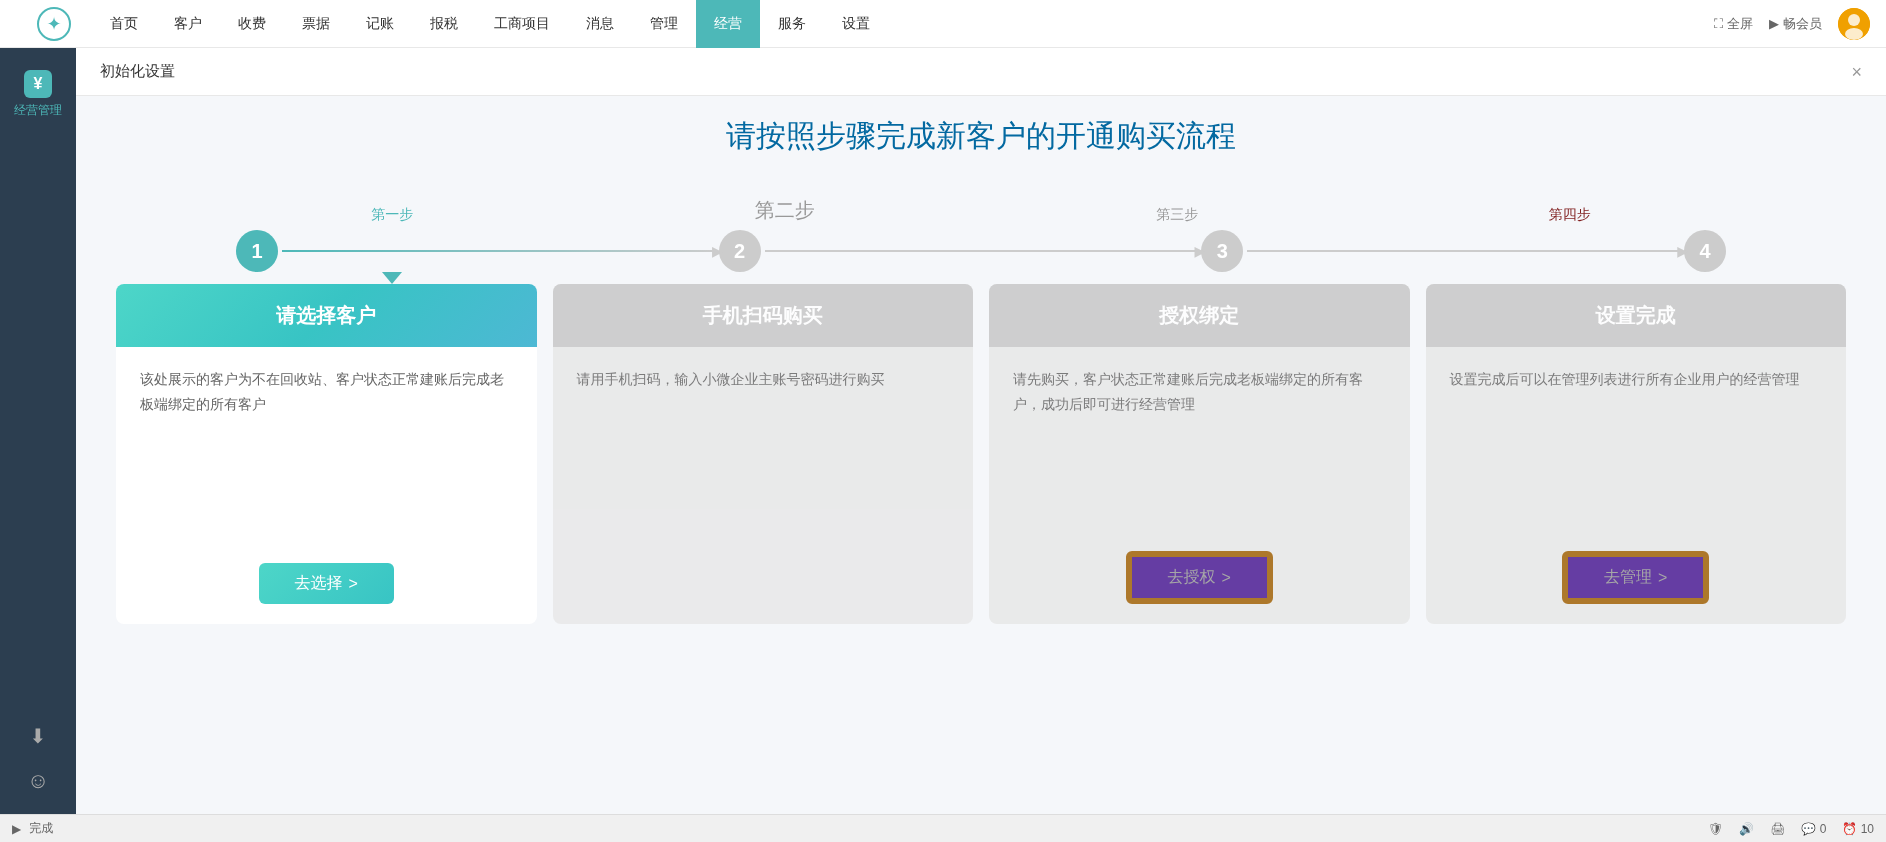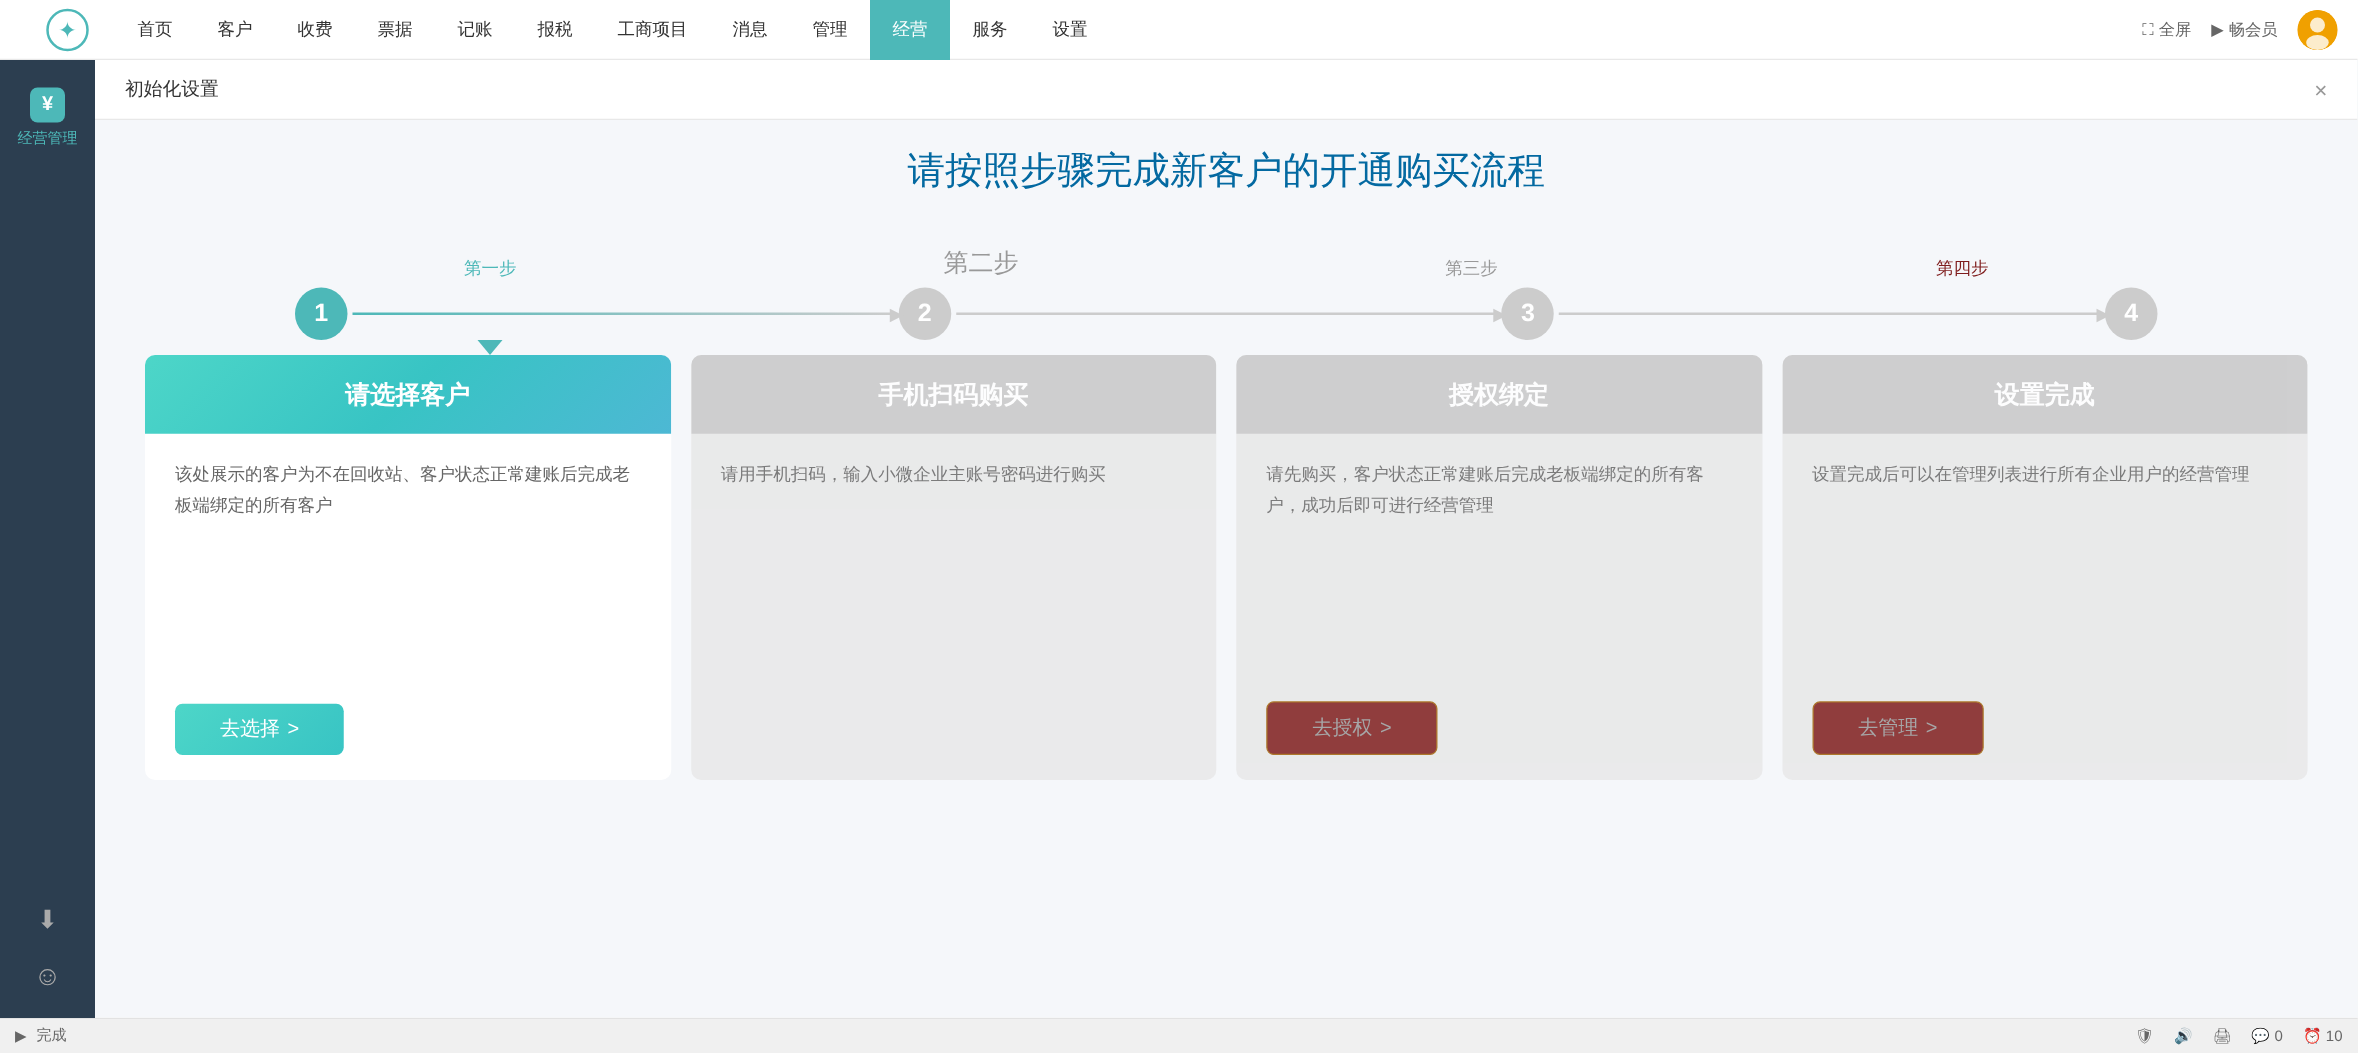--- a/index.html
+++ b/index.html
@@ -206,40 +206,41 @@
     .card-body {
       padding: 20px 24px;
       flex: 1;
       font-size: 14px;
       color: #666;
       line-height: 1.8;
     }
     .card-footer {
       padding: 20px 24px;
       display: flex;
+      justify-content: center;
       align-items: center;
     }
     .btn-action {
       padding: 10px 36px;
       border-radius: 6px;
       font-size: 16px;
       cursor: pointer;
       border: none;
       display: flex;
       align-items: center;
       gap: 6px;
     }
     .btn-primary {
       background: linear-gradient(135deg, #4dd6c8, #38c4c4);
       color: #fff;
     }
     .btn-secondary {
-      background: #7f1d1d;
+      background: #4c1d95;
       color: #999;
-      border: 1px solid #a16207;
+      border: 6px solid #a16207;
     }
 
     
     .status-bar {
       position: fixed;
       bottom: 0; left: 0; right: 0;
       height: 28px;
       background: #f0f0f0;
       border-top: 1px solid #ddd;
       display: flex;

